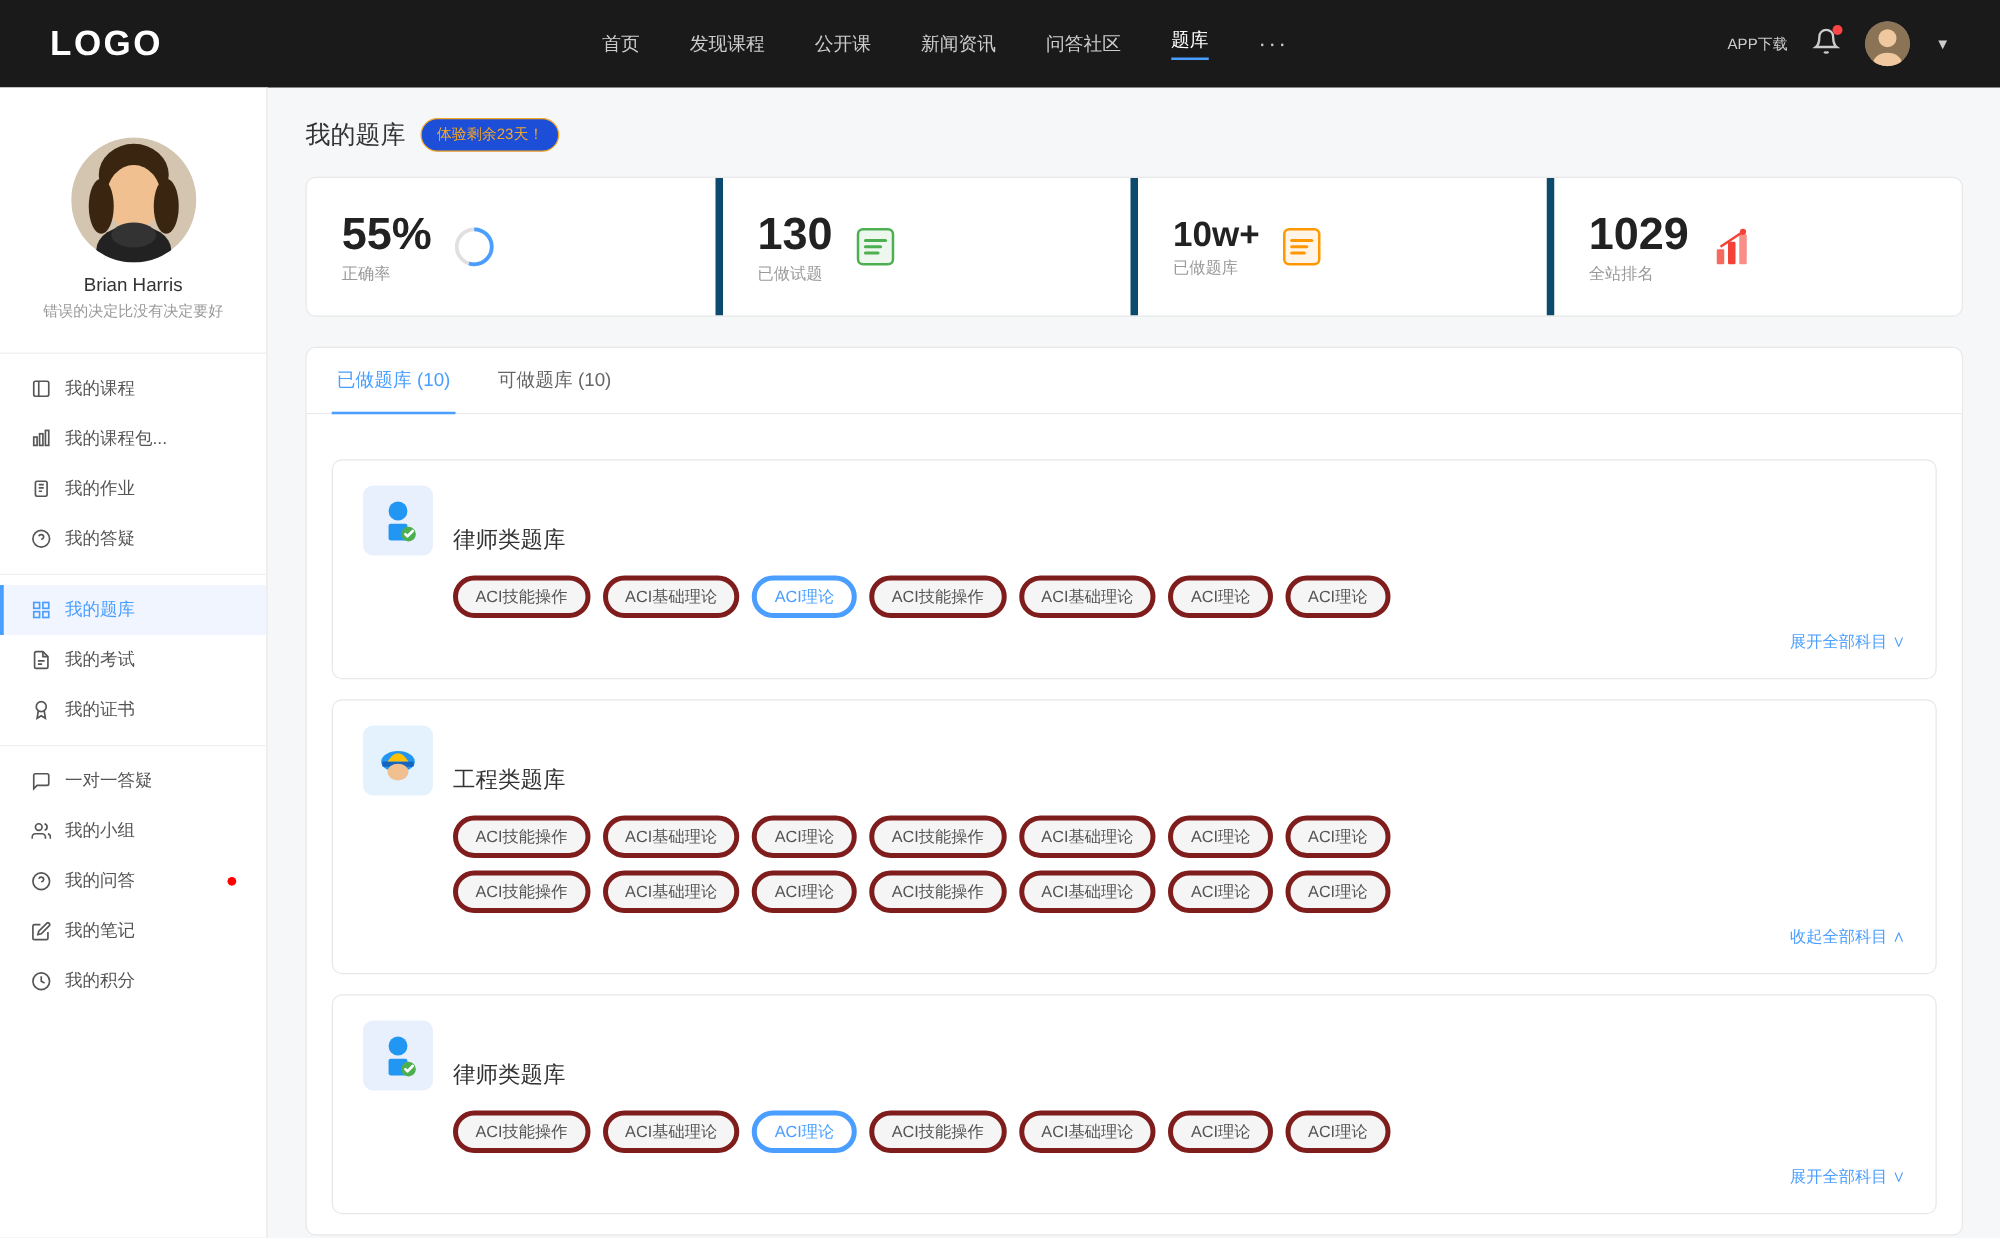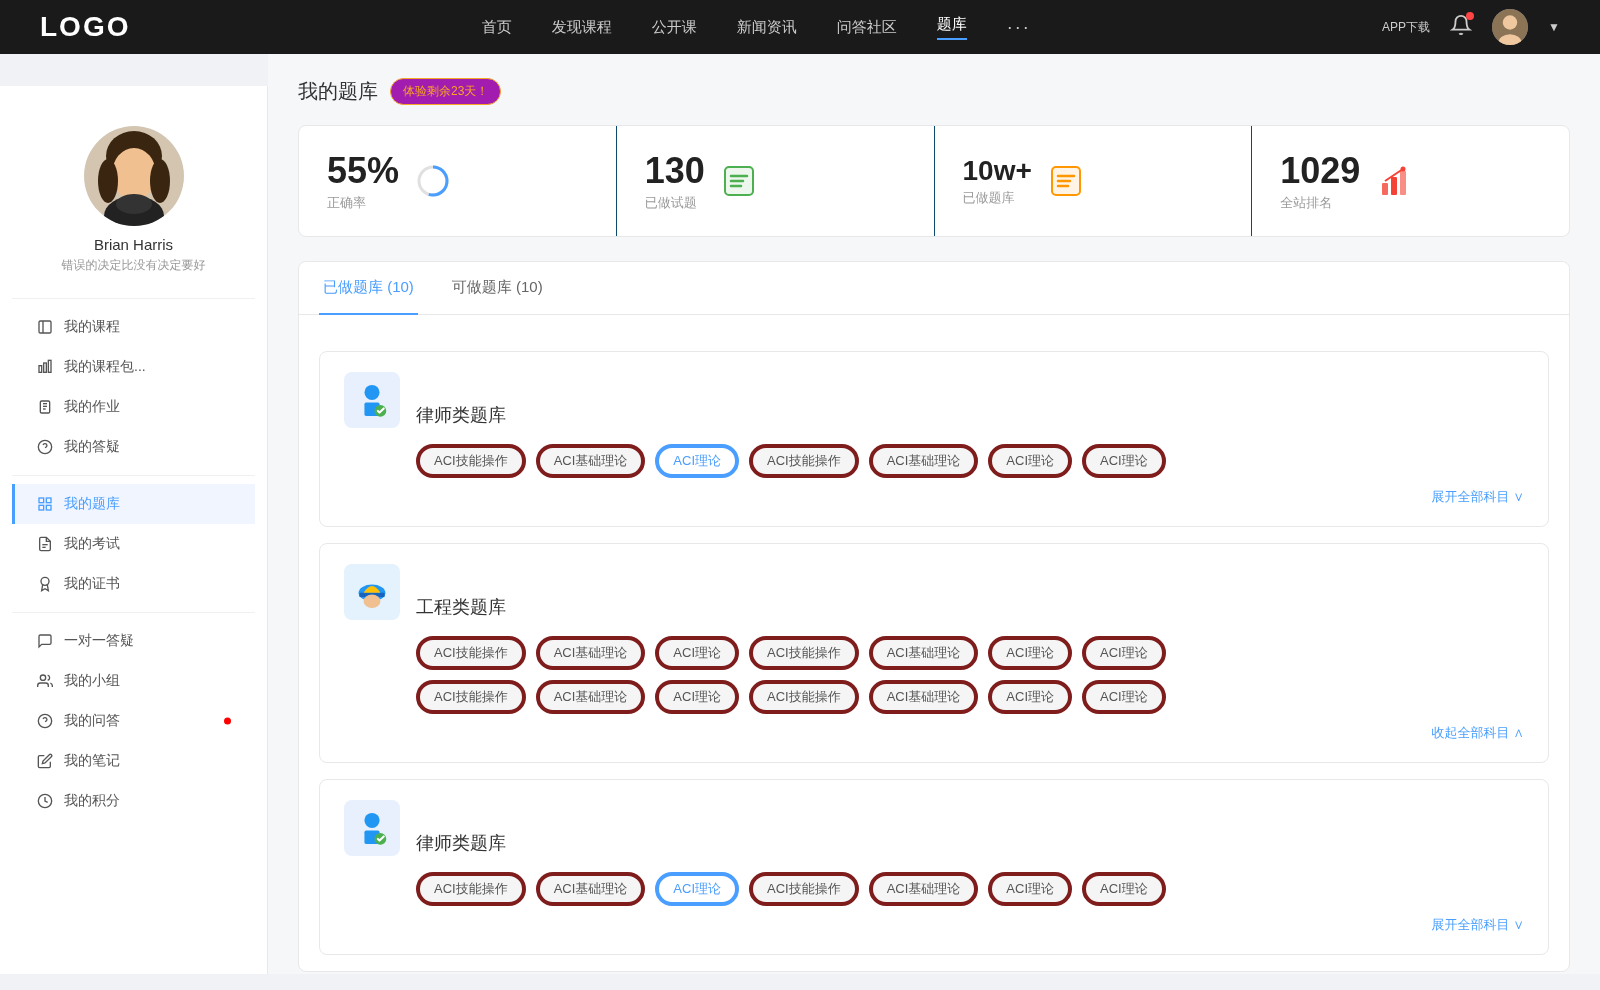--- a/index.html
+++ b/index.html
@@ -1,59 +1,59 @@
 <!DOCTYPE html>
 <html><head>
   <meta charset="utf-8">
   <style>
     * { margin: 0; padding: 0; box-sizing: border-box; }
     body { font-family: -apple-system, BlinkMacSystemFont, 'PingFang SC', 'Microsoft YaHei', sans-serif; background: #f0f2f5; width: 1600px; height: 990px; overflow: hidden; }
 
     
-    .nav { background: #1a1a1a; height: 54px; display: flex; align-items: center; padding: 0 40px; justify-content: space-between; }
+    .nav { background: #1a1a1a; height: 70px; display: flex; align-items: center; padding: 0 40px; justify-content: space-between; }
     .nav-logo { color: white; font-size: 28px; font-weight: bold; letter-spacing: 2px; }
     .nav-links { display: flex; gap: 40px; align-items: center; }
     .nav-link { color: #ccc; font-size: 15px; cursor: pointer; text-decoration: none; }
     .nav-link.active { color: white; border-bottom: 2px solid #4a9eff; padding-bottom: 4px; }
     .nav-right { display: flex; align-items: center; gap: 20px; }
     .nav-app-btn { color: #ccc; font-size: 12px; }
     .nav-bell { position: relative; cursor: pointer; }
     .nav-bell-dot { position: absolute; top: -2px; right: -2px; width: 8px; height: 8px; background: #ff4444; border-radius: 50%; }
     .nav-avatar { width: 36px; height: 36px; border-radius: 50%; background: #888; overflow: hidden; display: flex; align-items: center; justify-content: center; }
     .nav-dots { color: #ccc; font-size: 18px; letter-spacing: 2px; }
 
     
     .layout { display: flex; height: 920px; }
 
     
-    .sidebar { width: 268px; background: white; padding: 20px 12px; flex-shrink: 0; border-right: 1px solid #e8e8e8; overflow-y: auto; margin-top: 32px; }
+    .sidebar { width: 214px; background: white; padding: 20px 0; flex-shrink: 0; border-right: 1px solid #e8e8e8; overflow-y: auto; }
     .sidebar-profile { text-align: center; padding: 20px 20px 16px; }
     .sidebar-avatar { width: 100px; height: 100px; border-radius: 50%; background: #e0e0e0; margin: 0 auto 10px; overflow: hidden; display: flex; align-items: center; justify-content: center; }
     
     .sidebar-name { font-size: 15px; color: #333; font-weight: 500; margin-bottom: 4px; }
     .sidebar-motto { font-size: 12px; color: #999; }
     .sidebar-divider { height: 1px; background: #f0f0f0; margin: 8px 0; }
     .sidebar-menu { padding: 0; }
     .sidebar-item { display: flex; align-items: center; padding: 11px 24px; cursor: pointer; font-size: 14px; color: #555; gap: 10px; position: relative; }
     .sidebar-item.active { color: #4a9eff; font-weight: 500; background: #f0f5ff; }
     .sidebar-item.active::before { content: ''; position: absolute; left: 0; top: 0; bottom: 0; width: 3px; background: #4a9eff; }
     .sidebar-icon { width: 18px; height: 18px; display: flex; align-items: center; justify-content: center; flex-shrink: 0; }
     .sidebar-dot { width: 7px; height: 7px; background: red; border-radius: 50%; position: absolute; right: 24px; top: 50%; transform: translateY(-50%); }
 
     
     .main { flex: 1; padding: 24px 30px; overflow-y: auto; background: #f5f7f9; }
 
     
     .page-header { display: flex; align-items: center; gap: 12px; margin-bottom: 20px; }
     .page-title { font-size: 20px; color: #333; font-weight: 500; }
-    .trial-badge { background: #a21caf; color: #f5a623; font-size: 12px; padding: 4px 12px; border-radius: 20px; border: 1px solid #f5a623; }
+    .trial-badge { background: #1d4ed8; color: #f5a623; font-size: 12px; padding: 4px 12px; border-radius: 20px; border: 1px solid #f5a623; }
 
     
     .stats-row { display: flex; gap: 0; background: white; border-radius: 8px; margin-bottom: 24px; overflow: hidden; border: 1px solid #e8e8e8; }
-    .stat-item { flex: 1; padding: 24px 28px; display: flex; align-items: center; gap: 16px; border-right: 1px solid #0c4a6e; }
+    .stat-item { flex: 1; padding: 24px 28px; display: flex; align-items: center; gap: 16px; border-right: 6px solid #0c4a6e; }
     .stat-item:last-child { border-right: none; }
     .stat-num { font-size: 36px; font-weight: bold; color: #222; }
     .stat-num-small { font-size: 28px; }
     .stat-label { font-size: 13px; color: #999; margin-top: 2px; }
     .stat-icon { width: 36px; height: 36px; display: flex; align-items: center; justify-content: center; }
     .stat-text-group { display: flex; flex-direction: column; }
 
     
     .tabs-row { display: flex; gap: 30px; margin-bottom: 20px; border-bottom: 1px solid #e8e8e8; background: white; padding: 0 20px; border-radius: 8px 8px 0 0; }
     .tab { padding: 16px 4px; font-size: 15px; color: #666; cursor: pointer; border-bottom: 2px solid transparent; margin-bottom: -1px; }

